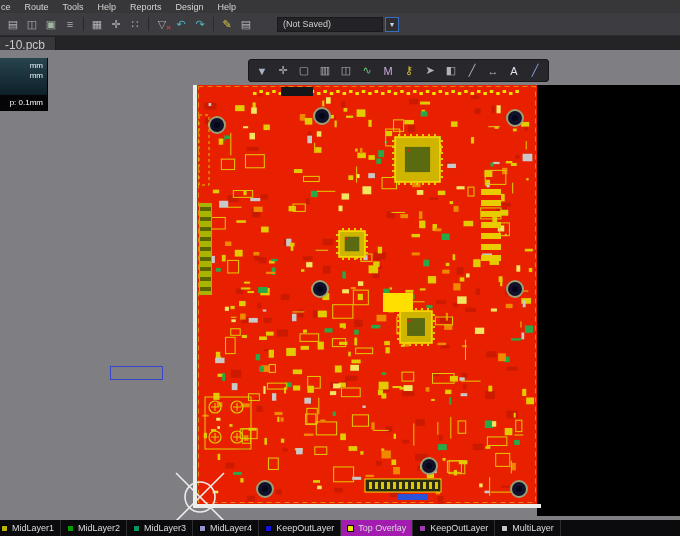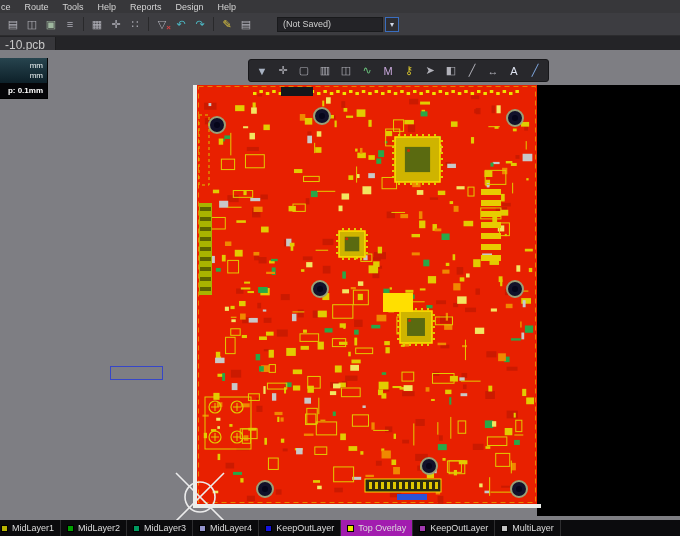--- a/index.html
+++ b/index.html
@@ -23,22 +23,22 @@
   .tabbar{height:14px;background:#242427;display:flex;align-items:flex-end}
   .tab{background:#37373b;color:#c8c8c8;font-size:12px;padding:1px 10px 2px 5px;
     border-right:1px solid #1d1d1f;height:13px;white-space:nowrap}
   .canvas{position:relative;height:470px;background:#7e7e83;overflow:hidden}
   .black-region{position:absolute;left:537px;top:35px;right:0;height:431px;background:#000}
   .sheet-edge-left{position:absolute;left:193px;top:35px;width:4px;height:423px;background:#eceeea}
   .sheet-edge-bottom{position:absolute;left:193px;top:454px;width:348px;height:4px;background:#eceeea}
   #board{position:absolute;left:197px;top:35px;display:block}
   .hud{position:absolute;left:0;top:8px;width:48px;z-index:6;border-bottom:1px solid #000;border-right:1px solid #000}
   .hud-top{background:linear-gradient(#27444e,#0d2029);color:#eef4f4;font-size:8px;
-    text-align:right;padding:3px 4px 2px;line-height:10px}
-  .hud-bottom{background:#050508;color:#fff;font-size:8px;font-weight:bold;
+    text-align:right;padding:3px 4px 14px;line-height:10px}
+  .hud-bottom{background:#050508;color:#fff;font-size:8px;font-weight:normal;
     text-align:right;padding:3px 4px}
   .ftoolbar{position:absolute;left:248px;top:9px;display:flex;align-items:center;gap:1px;
     background:#28282c;border:1px solid #17171a;border-radius:3px;padding:1px 3px;z-index:6}
   .fbtn{width:20px;height:19px;display:flex;align-items:center;justify-content:center;
     font-size:11px;border-radius:2px}
   .selection-rect{position:absolute;left:110px;top:316px;width:53px;height:14px;
     border:1px solid #3646c8}
   .cursor{position:absolute;left:172px;top:419px;z-index:9}
   .statusbar{height:16px;background:#0b0b0d;display:flex;align-items:stretch;
     color:#dcdcdc;font-size:9px;overflow:hidden}

